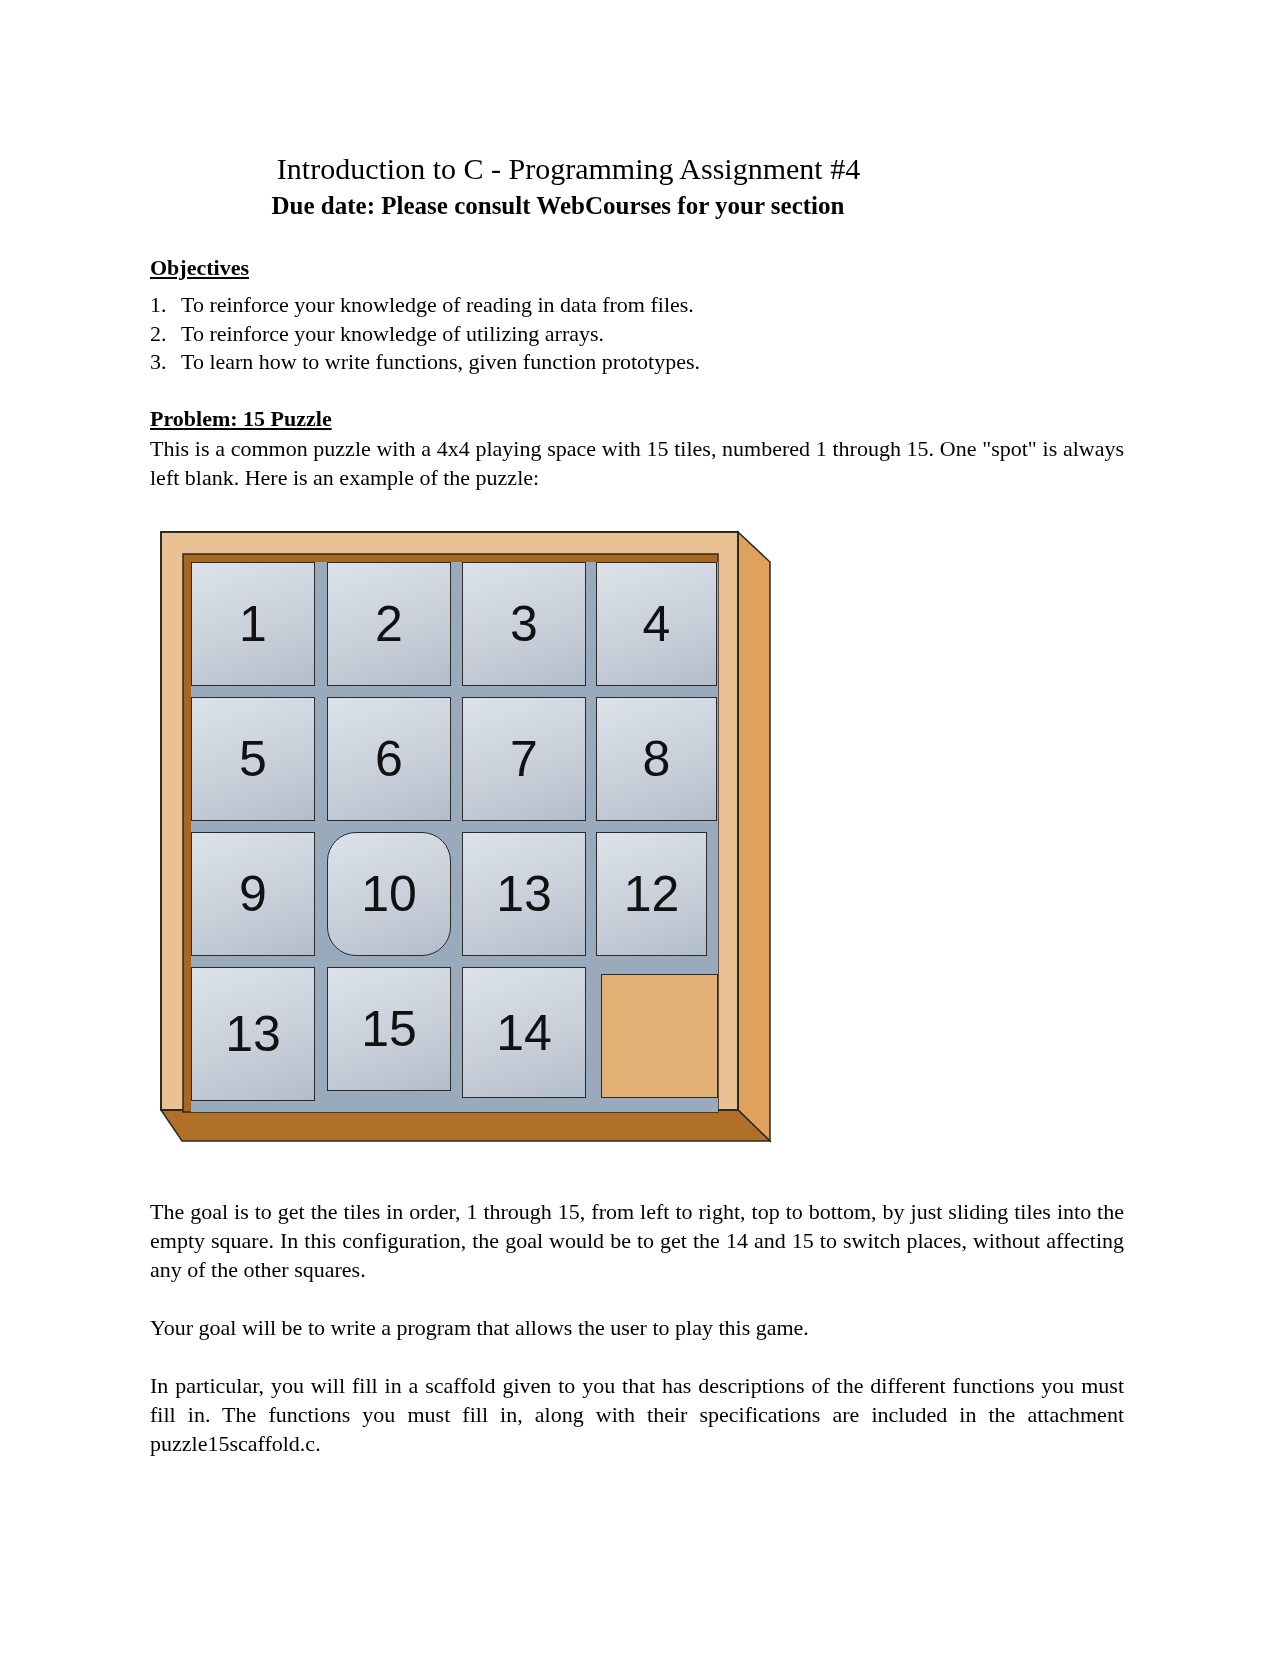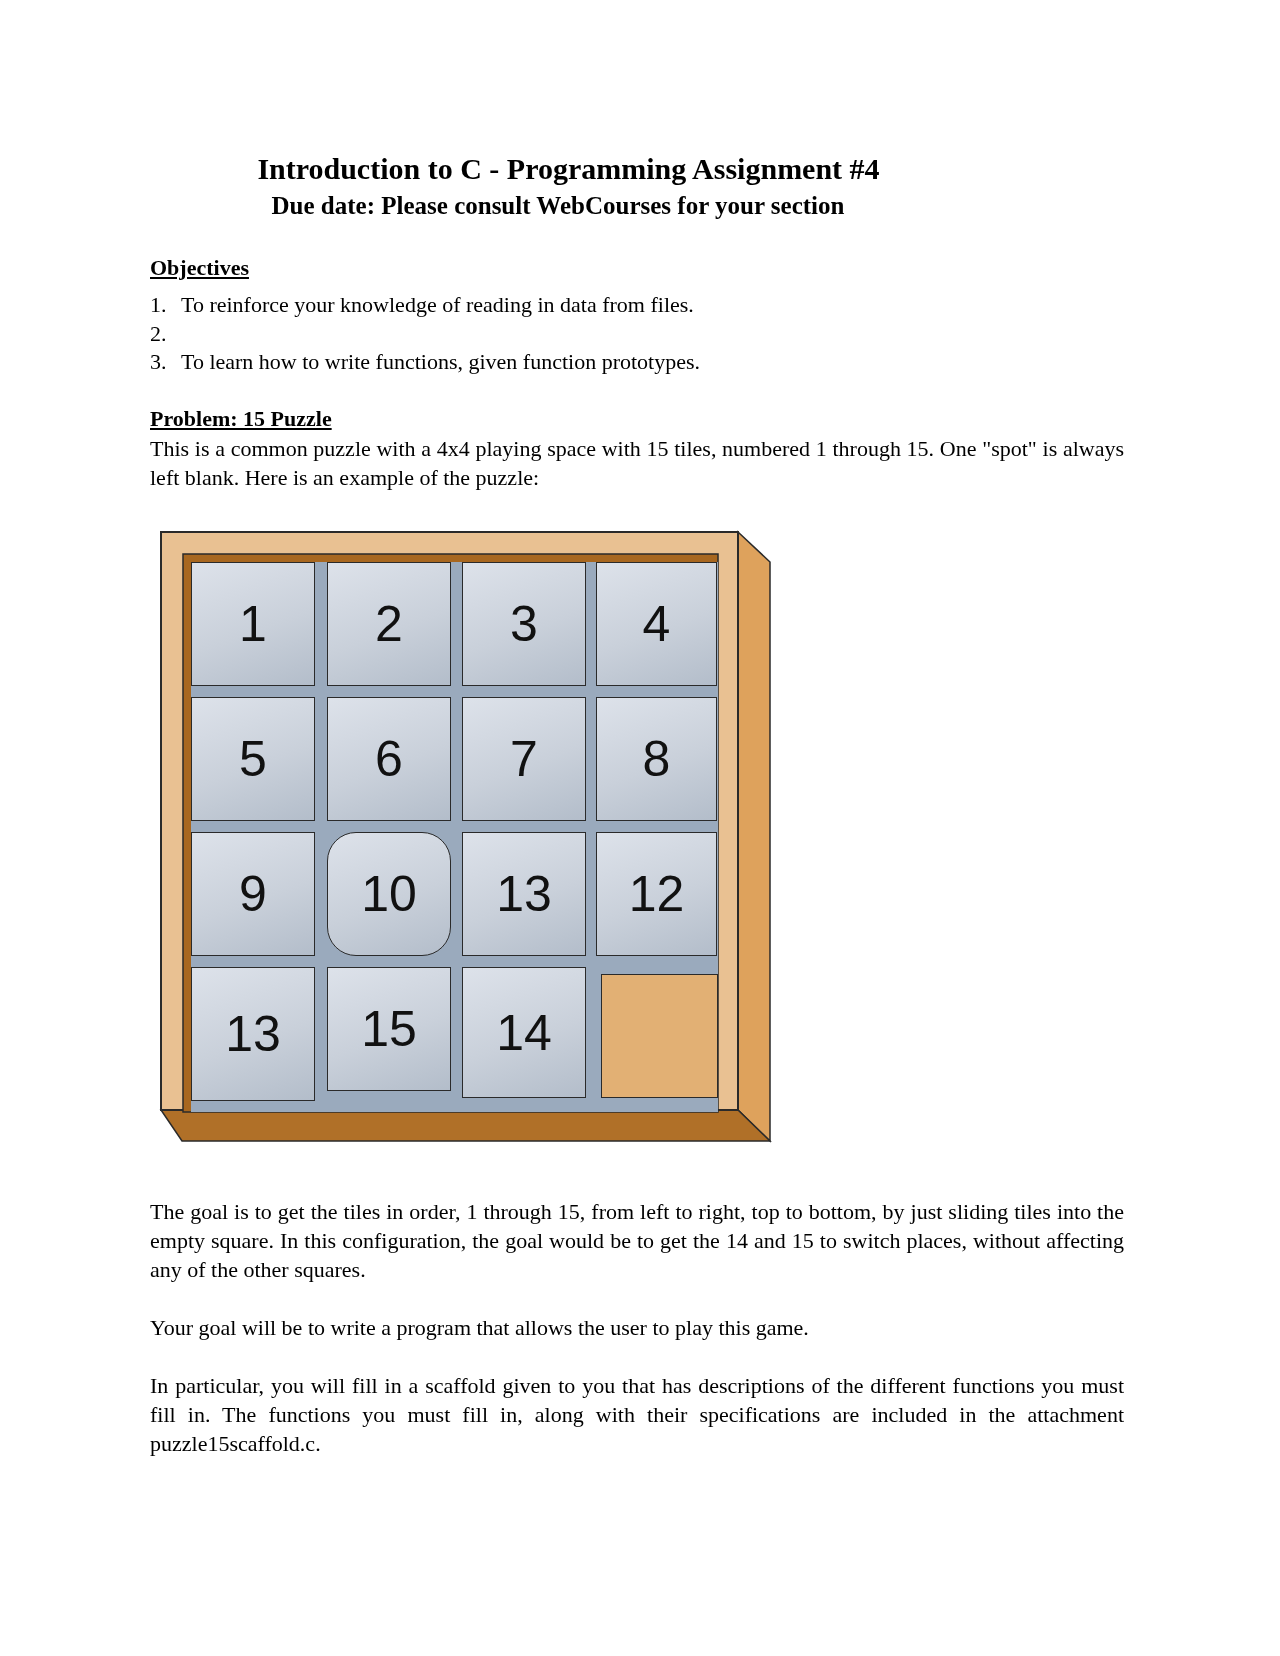--- a/index.html
+++ b/index.html
@@ -1,19 +1,19 @@
 <!DOCTYPE html>
 <html><head>
   <meta charset="utf-8">
   <style>
     html, body { margin: 0; padding: 0; background: #ffffff; }
     body { width: 1280px; height: 1656px; position: relative; overflow: hidden;
            font-family: "Liberation Serif", "DejaVu Serif", serif; color: #000; }
     .abs { position: absolute; }
-    .title { left: 0; width: 1137px; text-align: center; top: 151px; font-size: 30px; font-weight: bold; line-height: 36px; }
+    .title { left: 0; width: 1137px; text-align: center; top: 151px; font-size: 30px; font-weight: normal; line-height: 36px; }
     .subtitle { left: 0; width: 1116px; text-align: center; top: 190px; font-size: 25px; font-weight: bold; line-height: 32px; }
     .heading { left: 150px; font-size: 22px; font-weight: bold; text-decoration: underline; line-height: 28px; }
     .para { left: 150px; width: 974px; font-size: 22px; line-height: 29px; text-align: justify; }
     .para-left { text-align: left; }
     .olist { left: 150px; font-size: 22px; line-height: 28.5px; }
     .olist .item { display: flex; }
     .olist .num { width: 31px; flex: none; }
 
     
     .puzzle { left: 158px; top: 528px; width: 615px; height: 616px; }
@@ -33,20 +33,21 @@
 <div class="abs subtitle">Due date: Please consult WebCourses for your section</div>
 
 <div class="abs heading" style="top:254px;">Objectives</div>
 <div class="abs olist" style="top:291px;">
   <div class="item">
     <span class="num">1.</span>
     <span>To reinforce your knowledge of reading in data from files.</span>
   </div>
   <div class="item">
     <span class="num">2.</span>
+    <span>To reinforce your knowledge of utilizing arrays.</span>
   </div>
   <div class="item">
     <span class="num">3.</span>
     <span>To learn how to write functions, given function prototypes.</span>
   </div>
 </div>
 
 <div class="abs heading" style="top:405px;">Problem: 15 Puzzle</div>
 <div class="abs para" style="top:434px;">This is a common puzzle with a 4x4 playing space with 15 tiles, numbered 1 through 15. One "spot" is always left blank. Here is an example of the puzzle:</div>
 
@@ -71,21 +72,21 @@
     <div class="tile" style="left:413px;top:8px;width:121px;">4</div>
 
     <div class="tile" style="left:8px;top:143px;">5</div>
     <div class="tile" style="left:144px;top:143px;">6</div>
     <div class="tile" style="left:279px;top:143px;">7</div>
     <div class="tile" style="left:413px;top:143px;width:121px;">8</div>
 
     <div class="tile" style="left:8px;top:278px;">9</div>
     <div class="tile" style="left:144px;top:278px;border-radius:29px;">10</div>
     <div class="tile" style="left:279px;top:278px;">13</div>
-    <div class="tile" style="left:413px;top:278px;width:121px;">12</div>
+    <div class="tile" style="left:413px;top:278px;width:111px;">12</div>
 
     <div class="tile" style="left:8px;top:413px;height:134px;">13</div>
     <div class="tile" style="left:144px;top:413px;height:124px;">15</div>
     <div class="tile" style="left:279px;top:413px;height:131px;">14</div>
     <div class="blank" style="left:418px;top:420px;width:117px;height:124px;"></div>
   </div>
 </div>
 
 <div class="abs para" style="top:1197px;">The goal is to get the tiles in order, 1 through 15, from left to right, top to bottom, by just sliding tiles into the empty square. In this configuration, the goal would be to get the 14 and 15 to switch places, without affecting any of the other squares.</div>
 <div class="abs para para-left" style="top:1313px;">Your goal will be to write a program that allows the user to play this game.</div>

